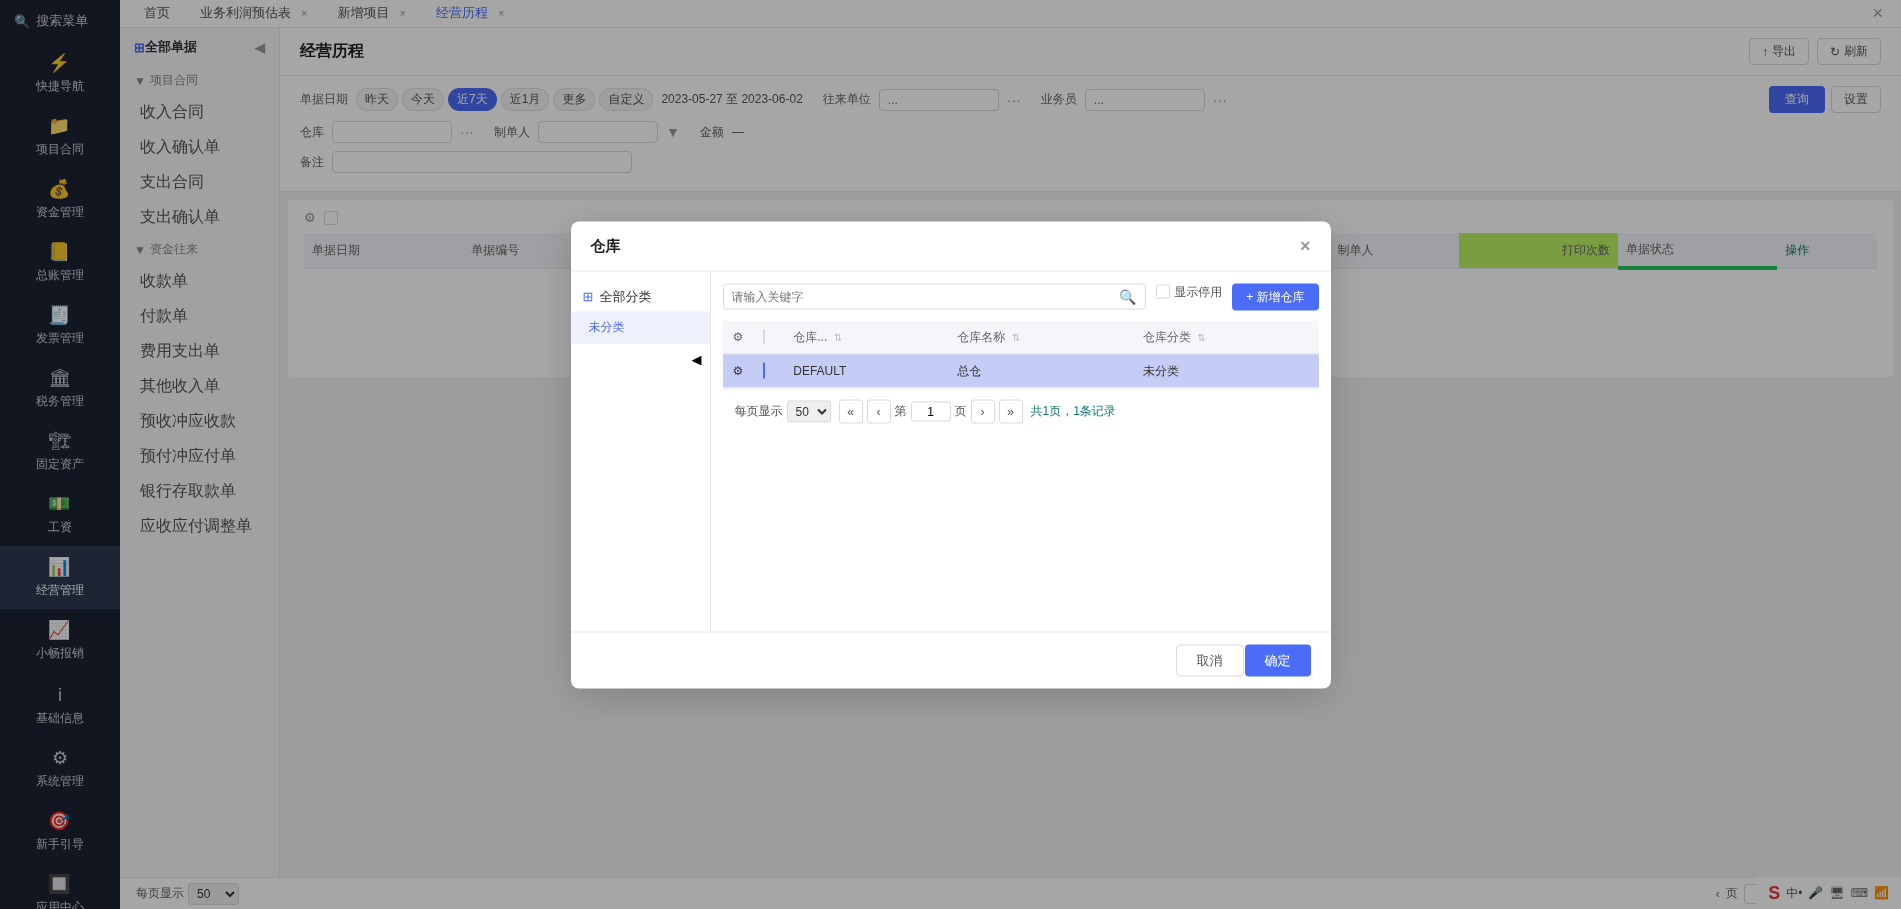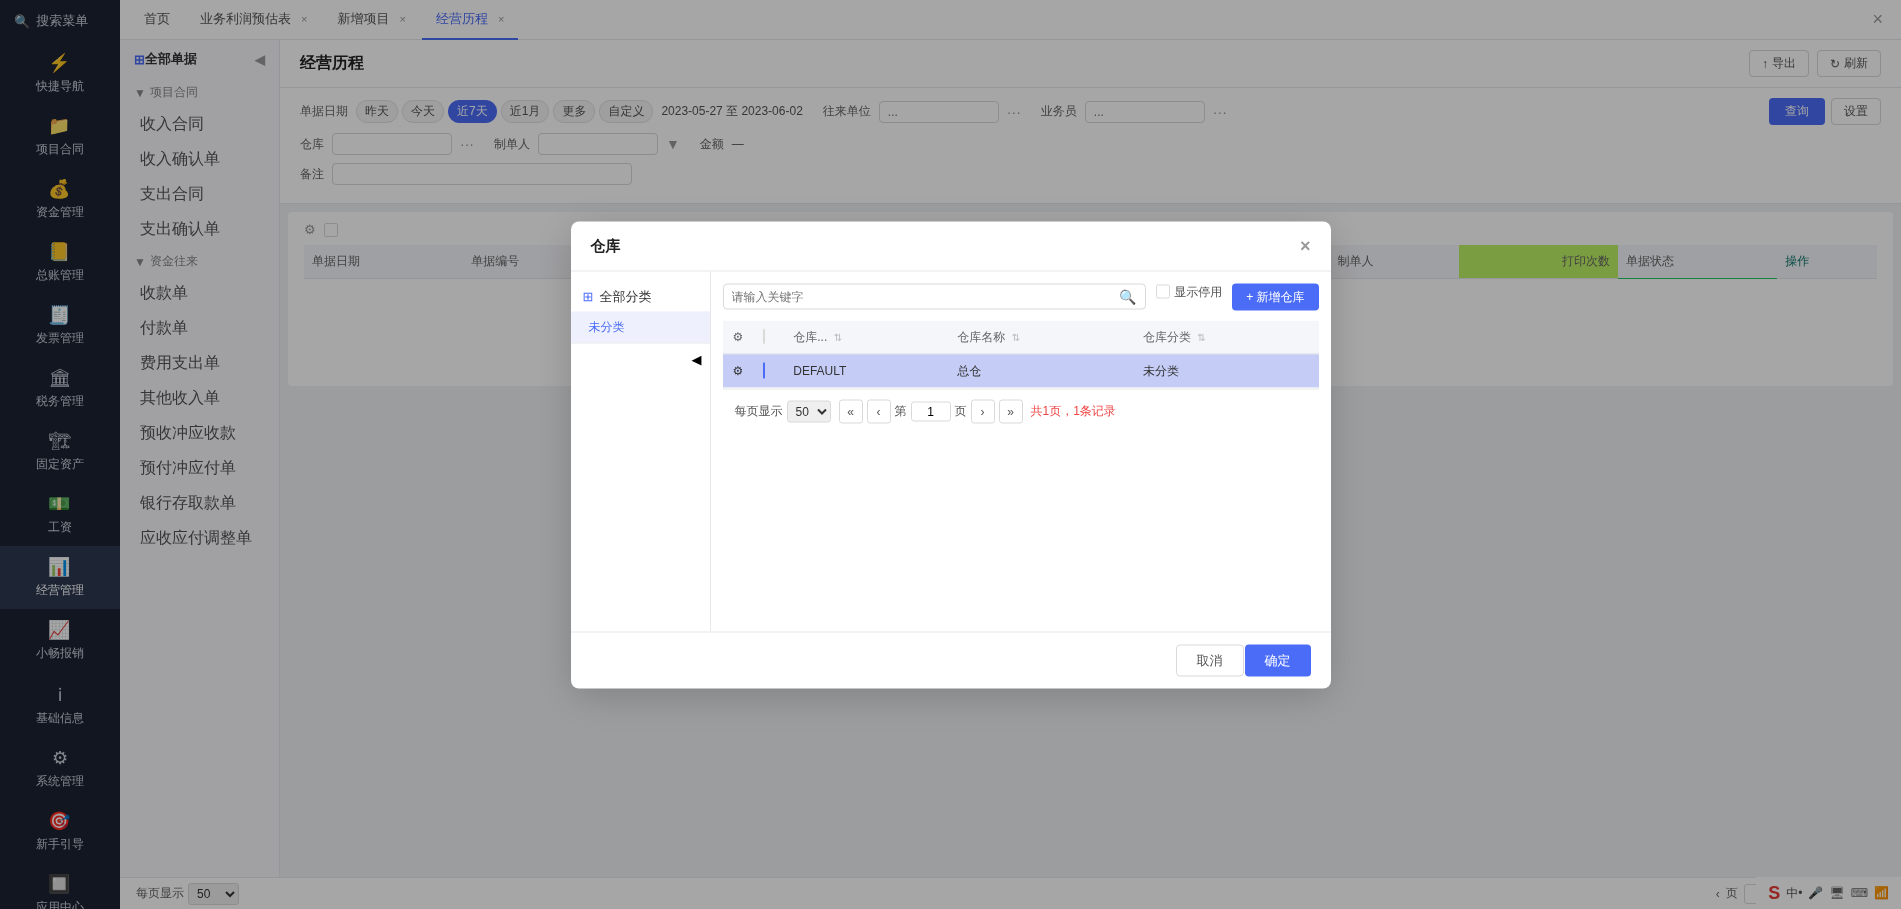--- a/index.html
+++ b/index.html
@@ -22,21 +22,21 @@
     .sidebar-item .icon { font-size: 18px; }
 
     
     .main-area {
       margin-left: 120px; display: flex; flex-direction: column; height: 100%;
     }
 
     
     .tab-bar {
       display: flex; align-items: center; background: #fff;
-      border-bottom: 1px solid #e5e7eb; height: 40px; padding: 0 10px; gap: 2px;
+      border-bottom: 1px solid #e5e7eb; height: 28px; padding: 0 10px; gap: 2px;
     }
     .tab {
       padding: 0 14px; height: 40px; display: flex; align-items: center; gap: 6px;
       font-size: 13px; color: #555; cursor: pointer; border-bottom: 2px solid transparent;
       white-space: nowrap;
     }
     .tab.active { color: #4a6cf7; border-bottom: 2px solid #4a6cf7; font-weight: 500; }
     .tab .close-btn { font-size: 11px; color: #999; margin-left: 4px; }
     .tab-close-all {
       margin-left: auto; font-size: 18px; color: #999; cursor: pointer; padding: 0 8px;
@@ -176,21 +176,21 @@
     .page-nav { display: flex; align-items: center; gap: 4px; }
     .page-btn {
       width: 24px; height: 24px; display: flex; align-items: center; justify-content: center;
       border: 1px solid #d9d9d9; border-radius: 3px; cursor: pointer; color: #555;
       font-size: 12px; background: #fff;
     }
     .page-input {
       width: 40px; text-align: center; border: 1px solid #d9d9d9;
       border-radius: 3px; padding: 2px 4px; font-size: 12px;
     }
-    .page-total { color: #ef4444; }
+    .page-total { color: #0f766e; }
 
     
     .dialog-footer {
       display: flex; justify-content: flex-end; gap: 1px;
       padding: 12px 20px; border-top: 1px solid #e5e7eb;
     }
     .btn-cancel {
       padding: 6px 20px; background: #fff; color: #555; border: 1px solid #d9d9d9;
       border-radius: 4px; font-size: 13px; cursor: pointer;
     }
@@ -415,21 +415,21 @@
               <tr>
                 <th style="background:#f5f6fa;padding:8px;text-align:left;border-bottom:1px solid #e5e7eb;color:#666;font-weight:normal;">单据日期</th>
                 <th style="background:#f5f6fa;padding:8px;text-align:left;border-bottom:1px solid #e5e7eb;color:#666;font-weight:normal;">单据编号</th>
                 <th style="background:#f5f6fa;padding:8px;text-align:left;border-bottom:1px solid #e5e7eb;color:#666;font-weight:normal;">单据类型</th>
                 <th style="background:#f5f6fa;padding:8px;text-align:left;border-bottom:1px solid #e5e7eb;color:#666;font-weight:normal;">项目名称</th>
                 <th style="background:#f5f6fa;padding:8px;text-align:left;border-bottom:1px solid #e5e7eb;color:#666;font-weight:normal;">往来单位</th>
                 <th style="background:#f5f6fa;padding:8px;text-align:left;border-bottom:1px solid #e5e7eb;color:#666;font-weight:normal;">金额</th>
                 <th style="background:#f5f6fa;padding:8px;text-align:left;border-bottom:1px solid #e5e7eb;color:#666;font-weight:normal;">业务员</th>
                 <th style="background:#f5f6fa;padding:8px;text-align:left;border-bottom:1px solid #e5e7eb;color:#666;font-weight:normal;">制单人</th>
                 <th style="background:#bef264;padding:8px;text-align:right;border-bottom:1px solid #e5e7eb;color:#666;font-weight:normal;">打印次数</th>
-                <th style="background:#f5f6fa;padding:8px;text-align:left;border-bottom:1px solid #22c55e;color:#666;font-weight:normal;">单据状态</th>
+                <th style="background:#f5f6fa;padding:8px;text-align:left;border-bottom:4px solid #22c55e;color:#666;font-weight:normal;">单据状态</th>
                 <th style="background:#f5f6fa;padding:8px;text-align:left;border-bottom:1px solid #e5e7eb;color:#0f766e;font-weight:normal;">操作</th>
               </tr>
             </thead>
             <tbody>
               <tr>
                 <td colspan="11" style="text-align:center;padding:40px;color:#999;">暂无数据</td>
               </tr>
             </tbody>
           </table>
         </div>

